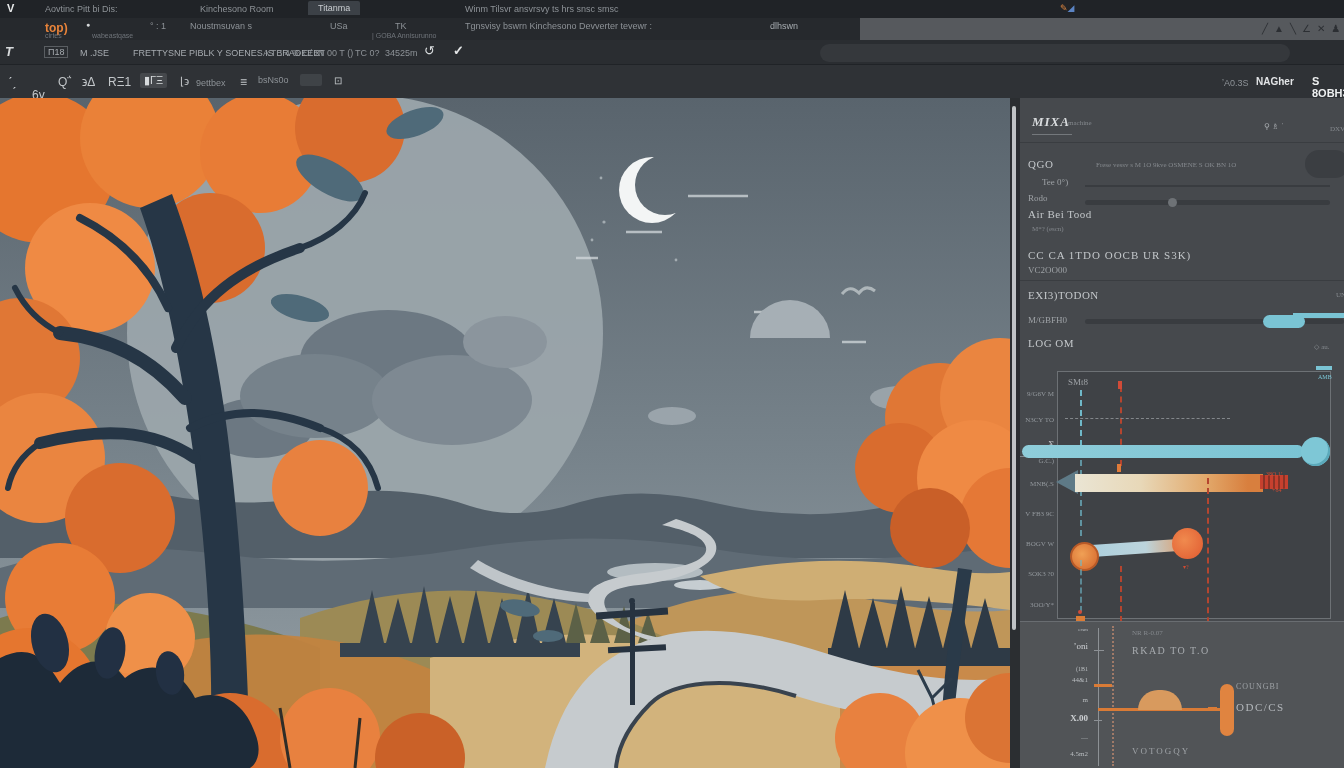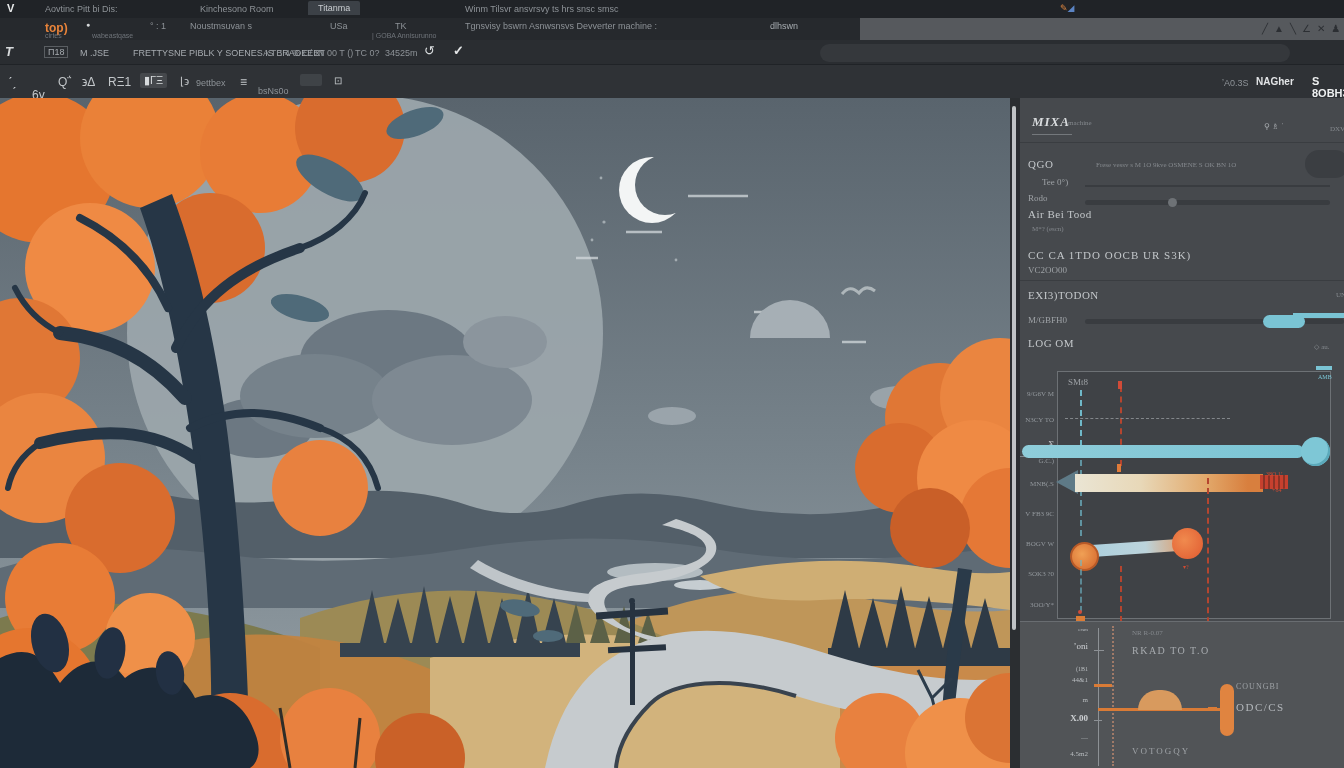--- a/index.html
+++ b/index.html
@@ -52,21 +52,21 @@
   <div class="abs row2"></div>
   <div class="abs row2r">
     <span class="abs toold" style="left:402px;top:5px;letter-spacing:6px;"><span>╱</span><span>▲</span><span>╲</span><span>∠</span><span>✕</span><span>♟</span></span>
   </div>
   <span class="abs" style="left:45px;top:21px;color:#e8833a;font-size:12px;font-weight:bold;">top)</span>
   <span class="abs" style="left:86px;top:21px;color:#d8dbdd;font-size:7px;">●</span>
   <span class="abs mtxt" style="left:150px;top:21px;">°  : 1</span>
   <span class="abs mtxt" style="left:190px;top:21px;">Noustmsuvan s</span>
   <span class="abs mtxt" style="left:330px;top:21px;">USa</span>
   <span class="abs mtxt" style="left:395px;top:21px;">TK</span>
-  <span class="abs mtxt" style="left:465px;top:21px;">Tgnsvisy bswrn Asnwsnsvs Devverter machine :</span>
+  <span class="abs mtxt" style="left:465px;top:21px;">Tgnsvisy bswrn Kinchesono Devverter tevewr :</span>
   <span class="abs mtxt2" style="left:770px;top:21px;">dlhswn</span>
   <span class="abs tiny" style="left:45px;top:32px;">cirtes</span>
   <span class="abs tiny" style="left:92px;top:32px;">wabeastqase</span>
   <span class="abs tiny" style="left:372px;top:32px;">| GOBA Annisurunno</span>
 
   <div class="abs row3"></div>
   <div class="abs row3r"></div>
   <span class="abs" style="left:5px;top:44px;color:#d7dadc;font-size:13px;font-style:italic;font-weight:bold;">T</span>
   <span class="abs mtxt2" style="left:44px;top:46px;border:1px solid #5a5e62;padding:0 3px;">П18</span>
   <span class="abs mtxt2" style="left:80px;top:48px;">M .JSE</span>
@@ -81,21 +81,21 @@
   <div class="abs row4">
     <span class="abs tool" style="left:8px;top:10px;">ʹˏ</span>
     <span class="abs tool" style="left:32px;top:10px;margin-top:13px;">6у</span>
     <span class="abs tool" style="left:58px;top:10px;">Q΅</span>
     <span class="abs tool" style="left:82px;top:10px;">϶Δ</span>
     <span class="abs tool" style="left:108px;top:10px;">RΞ1</span>
     <span class="abs" style="left:140px;top:8px;background:#45484c;border-radius:2px;padding:1px 4px;color:#d7dadc;font-size:11px;">▮ΓΞ</span>
     <span class="abs tool" style="left:180px;top:10px;font-size:11px;">⌊϶</span>
     <span class="abs mtxt" style="left:196px;top:13px;">9ettbex</span>
     <span class="abs tool" style="left:240px;top:10px;">≡</span>
-    <span class="abs mtxt" style="left:258px;top:21px;">bsNs0o</span>
+    <span class="abs mtxt" style="left:258px;top:10px;">bsNs0o</span>
     <span class="abs" style="left:300px;top:9px;width:22px;height:12px;background:#3f4347;border-radius:2px;"></span>
     <span class="abs tool" style="left:334px;top:10px;font-size:10px;">⊡</span>
     <span class="abs mtxt" style="left:1222px;top:13px;">ʼA0.3S</span>
     <span class="abs" style="left:1256px;top:11px;color:#e3e5e7;font-size:10px;font-weight:bold;">NAGher</span>
     <span class="abs" style="left:1312px;top:10px;color:#eef0f1;font-size:11px;font-weight:bold;">S 8OBH3</span>
   </div>
 
   <svg class="abs" style="left:0;top:98px;" width="1010" height="670" viewBox="0 0 1010 670">
     <defs>
       <linearGradient id="sky" x1="0" y1="0" x2="0" y2="1">

